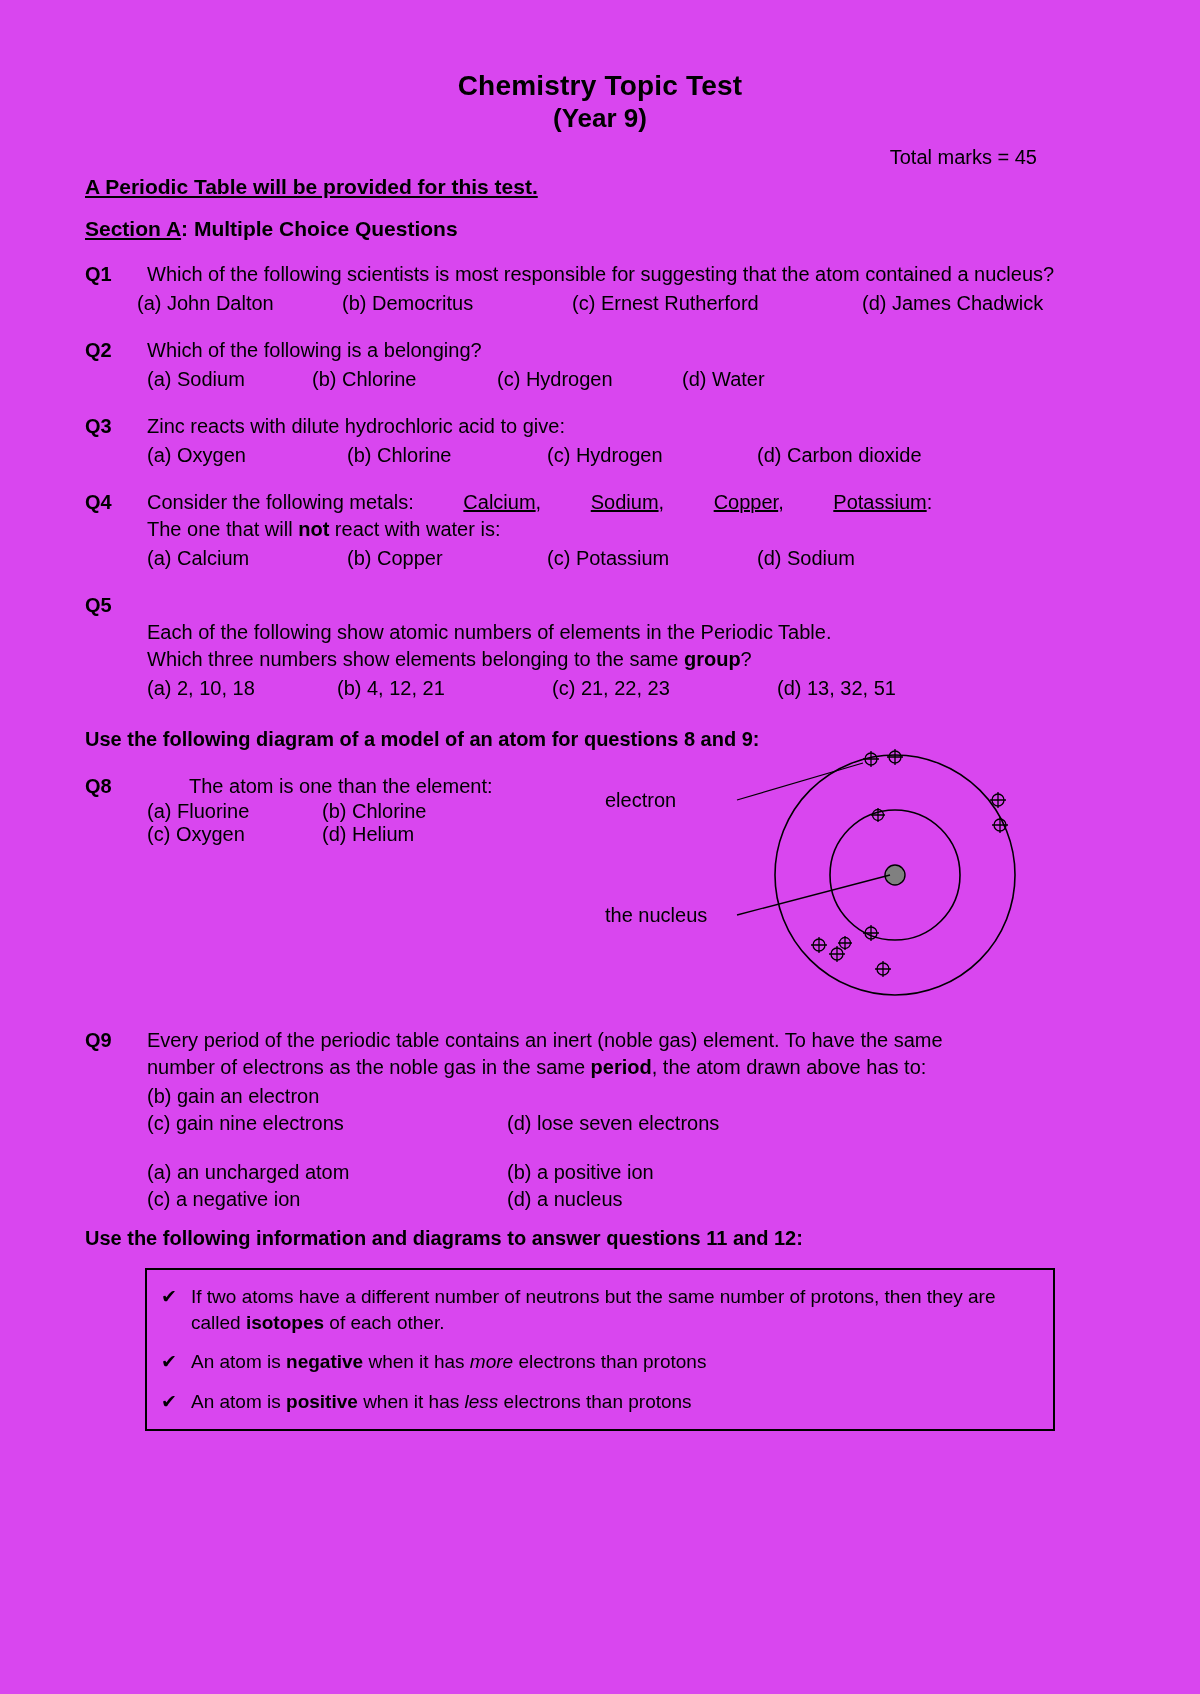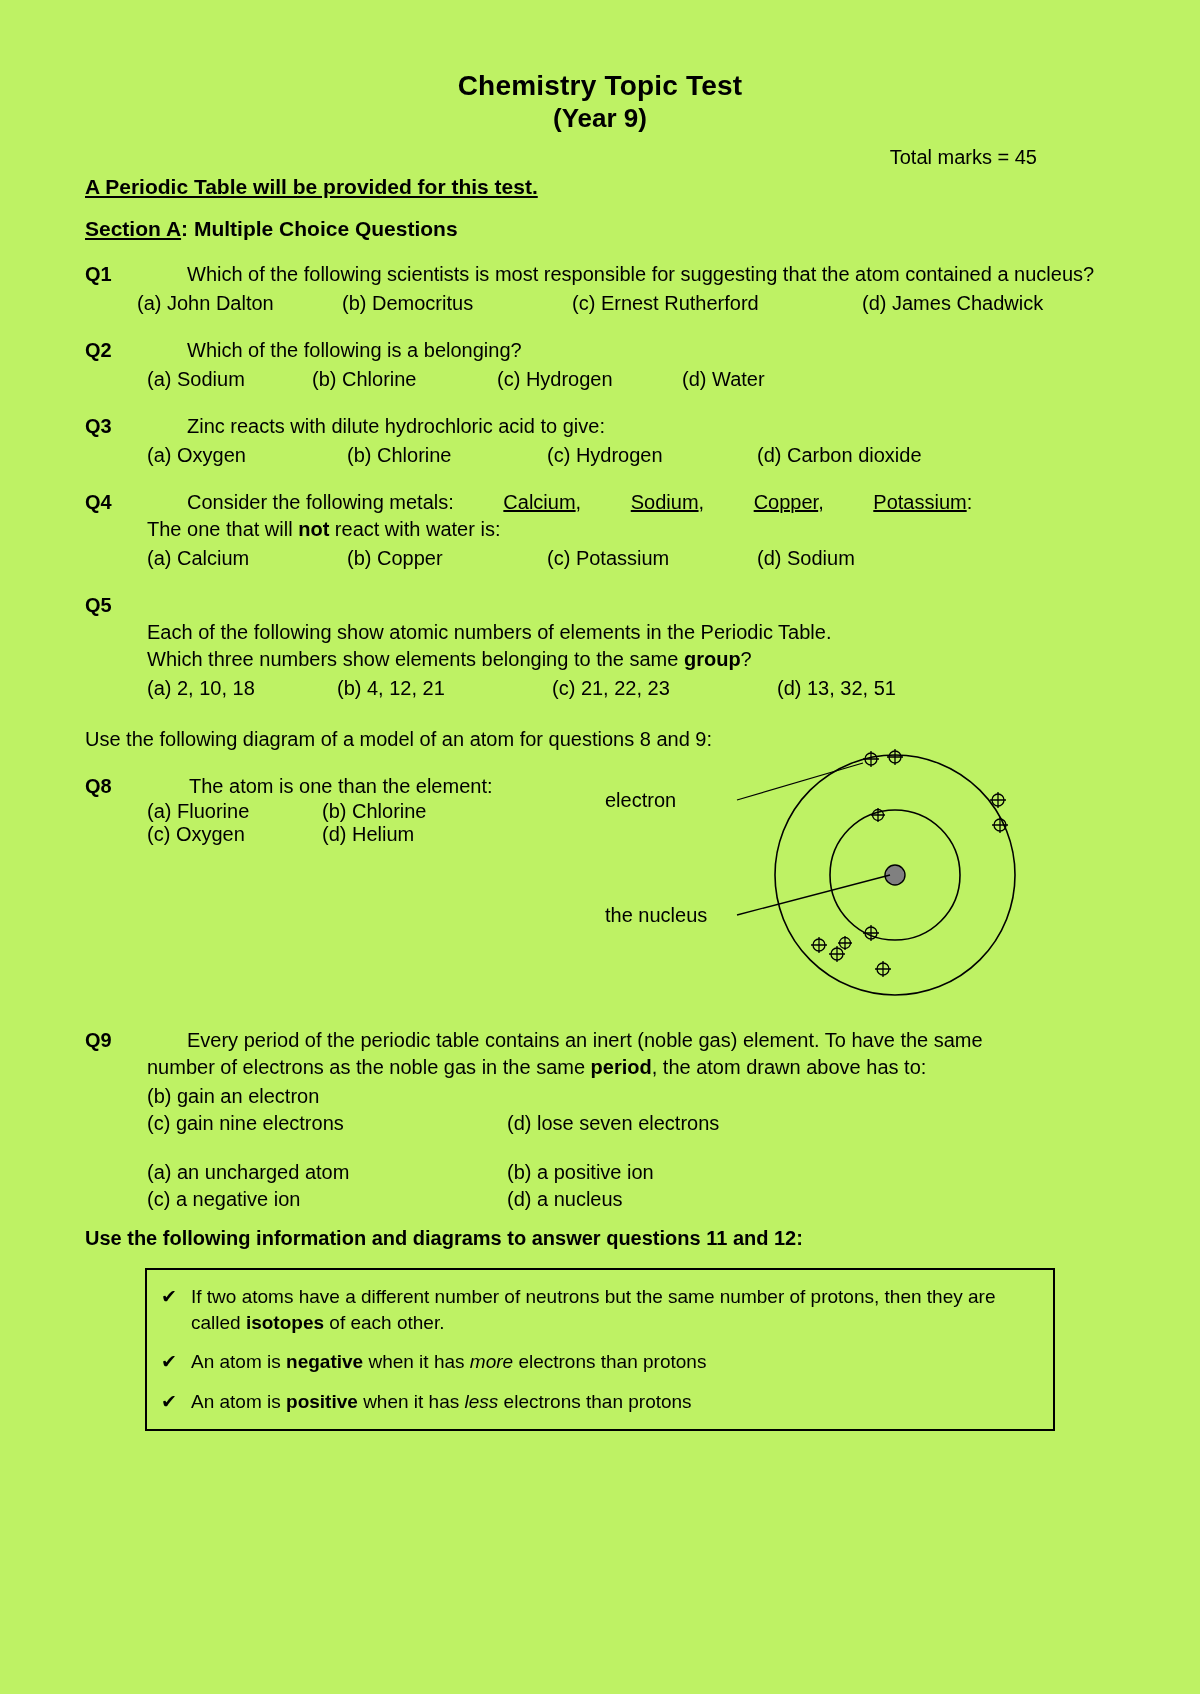--- a/index.html
+++ b/index.html
@@ -9,21 +9,21 @@
   }
   body {
     font-family: "Liberation Sans", sans-serif;
     color: #000000;
   }
   .page {
     position: relative;
     width: 1200px;
     height: 1694px;
     margin: 0 auto;
-    background: #bef264;
+    background: #d946ef;
     box-sizing: border-box;
     padding: 70px 85px 0 85px;
     overflow: hidden;
   }
   .title {
     text-align: center;
     font-size: 28px;
     font-weight: bold;
     line-height: 1.15;
     letter-spacing: 0.2px;
@@ -56,21 +56,20 @@
     text-decoration: underline;
   }
   .q-block {
     margin-top: 20px;
     font-size: 20px;
     line-height: 1.35;
   }
   .q-row {
     display: flex;
     align-items: center;
-    gap: 40px;
   }
   .q-num {
     font-weight: bold;
     width: 62px;
     flex: 0 0 62px;
   }
   .q-text {
     flex: 1;
   }
   .q-cont {
@@ -93,21 +92,21 @@
     margin-left: 44px;
   }
   .b {
     font-weight: bold;
   }
   .i {
     font-style: italic;
   }
   .diagram-lead {
     font-size: 20px;
-    font-weight: normal;
+    font-weight: bold;
     margin-top: 26px;
   }
   .atom-area {
     position: relative;
     height: 240px;
     margin-top: 14px;
   }
   .q8-box {
     position: absolute;
     left: 0;

